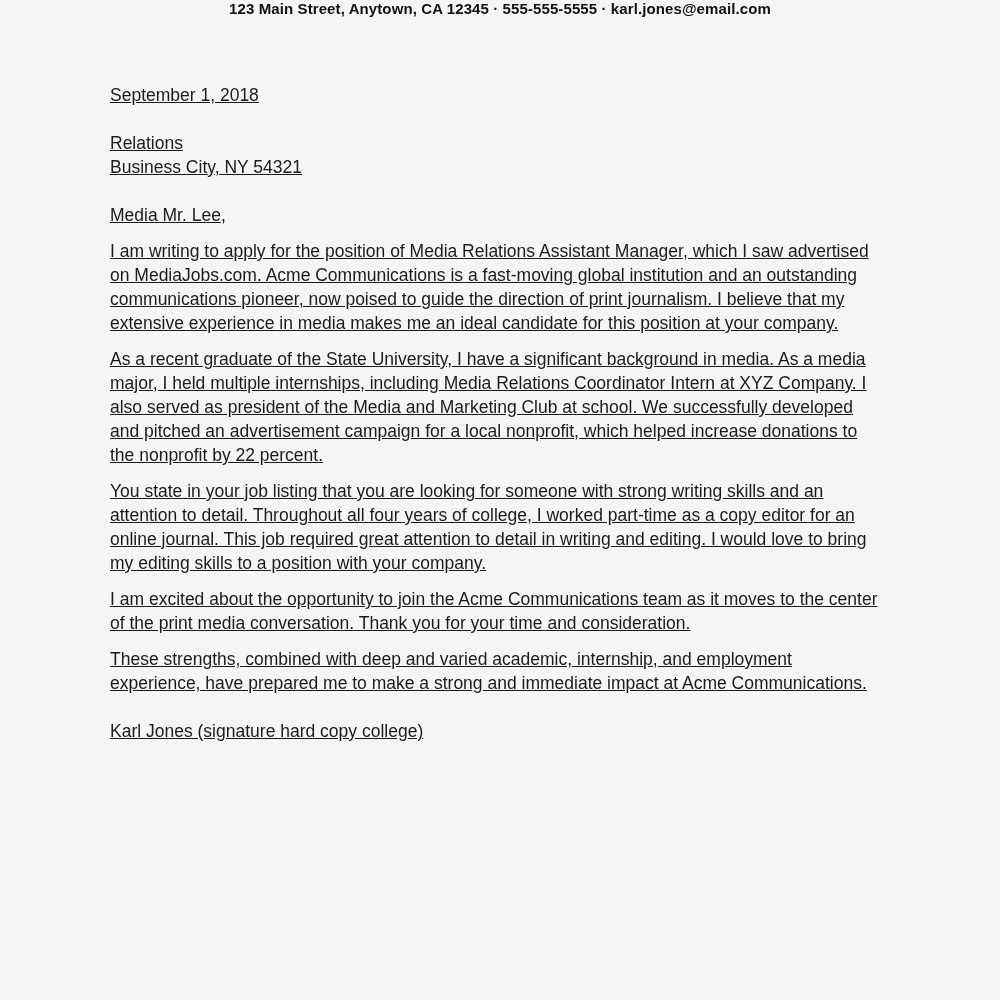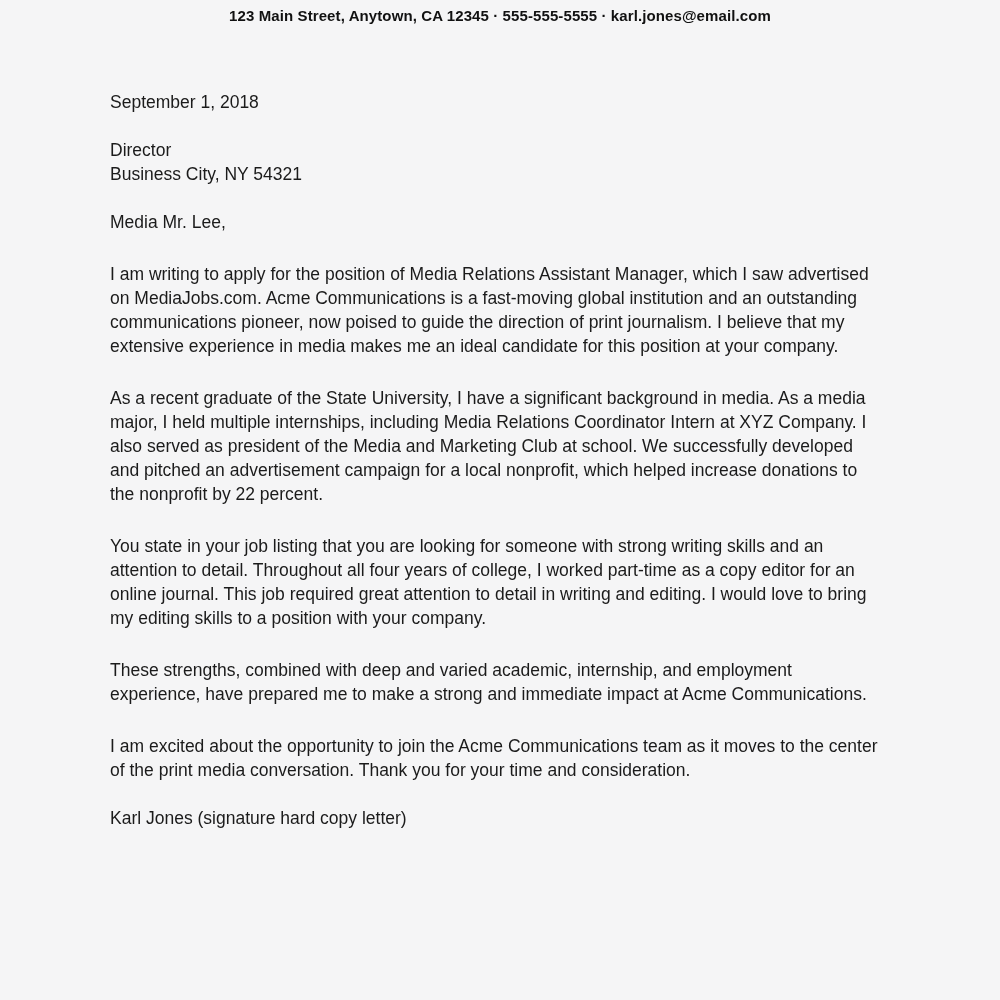--- a/index.html
+++ b/index.html
@@ -8,65 +8,65 @@
   }
   body {
     width: 1000px;
     height: 1000px;
     background: #f5f5f6;
     color: #1b1b1b;
     font-family: "Liberation Sans", sans-serif;
     overflow: hidden;
   }
   .doc-header {
-    padding-top: 7px;
     text-align: center;
     font-size: 15px;
     font-weight: 600;
     letter-spacing: 0.1px;
     color: #111;
   }
   .letter {
     margin: 66px 110px 0 110px;
     width: 772px;
     font-size: 17.5px;
     line-height: 24px;
     color: #1b1b1b;
+    text-decoration: underline;
   }
   .letter .block {
     margin: 24px 0 0 0;
   }
   .letter .block:first-child {
     margin-top: 0;
   }
   .recipient div {
     white-space: nowrap;
   }
   p {
-    margin: 28px 0 0 0;
+    margin: 12px 0 0 0;
   }
 </style>
 </head>
 <body>
 
 <div class="doc-header">123 Main Street, Anytown, CA 12345 · 555-555-5555 · karl.jones@email.com</div>
 
 <div class="letter">
 
   <div class="block date">September 1, 2018</div>
 
   <div class="block recipient">
-    <div>Director</div>
+    <div>Relations</div>
     <div>Business City, NY 54321</div>
   </div>
 
   <div class="block salutation">Media Mr. Lee,</div>
 
   <p>I am writing to apply for the position of Media Relations Assistant Manager, which I saw advertised on MediaJobs.com. Acme Communications is a fast-moving global institution and an outstanding communications pioneer, now poised to guide the direction of print journalism. I believe that my extensive experience in media makes me an ideal candidate for this position at your company.</p>
   <p>As a recent graduate of the State University, I have a significant background in media. As a media major, I held multiple internships, including Media Relations Coordinator Intern at XYZ Company. I also served as president of the Media and Marketing Club at school. We successfully developed and pitched an advertisement campaign for a local nonprofit, which helped increase donations to the nonprofit by 22 percent.</p>
   <p>You state in your job listing that you are looking for someone with strong writing skills and an attention to detail. Throughout all four years of college, I worked part-time as a copy editor for an online journal. This job required great attention to detail in writing and editing. I would love to bring my editing skills to a position with your company.</p>
+  <p>I am excited about the opportunity to join the Acme Communications team as it moves to the center of the print media conversation. Thank you for your time and consideration.</p>
   <p>These strengths, combined with deep and varied academic, internship, and employment experience, have prepared me to make a strong and immediate impact at Acme Communications.</p>
-  <p>I am excited about the opportunity to join the Acme Communications team as it moves to the center of the print media conversation. Thank you for your time and consideration.</p>
 
 
-  <div class="block signature">Karl Jones (signature hard copy letter)</div>
+  <div class="block signature">Karl Jones (signature hard copy college)</div>
 
 </div>
 
 </body></html>

